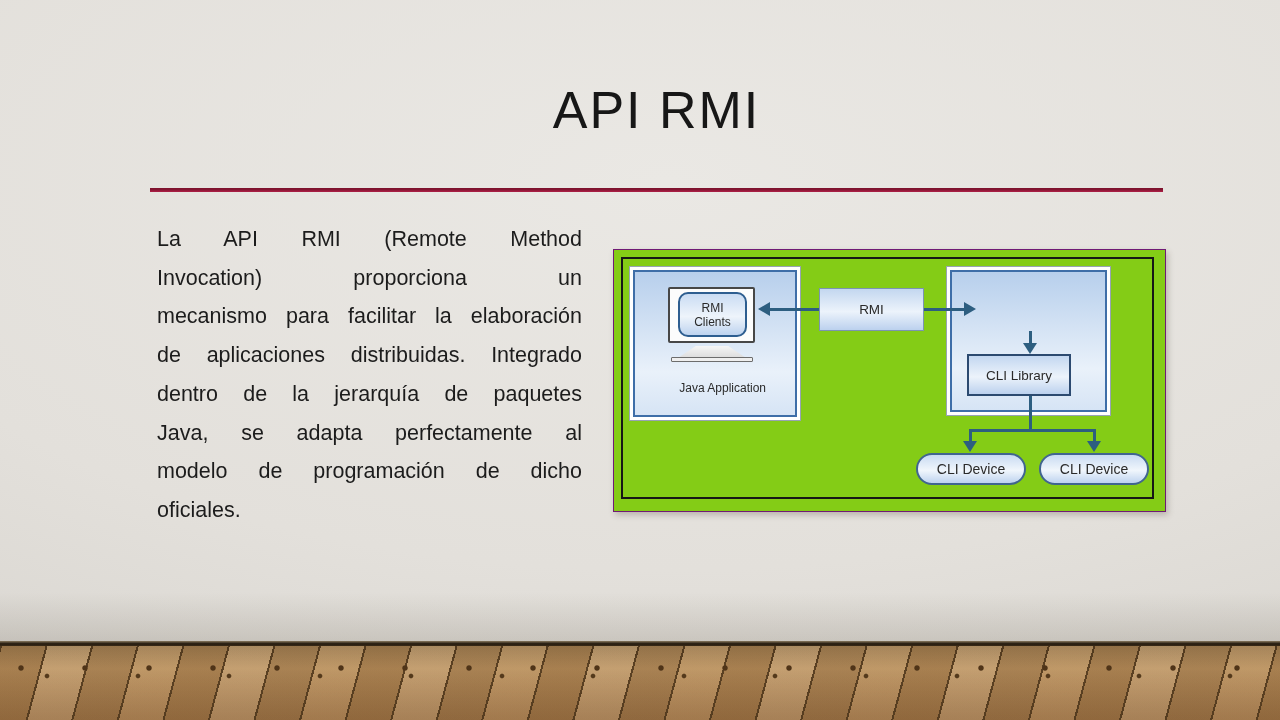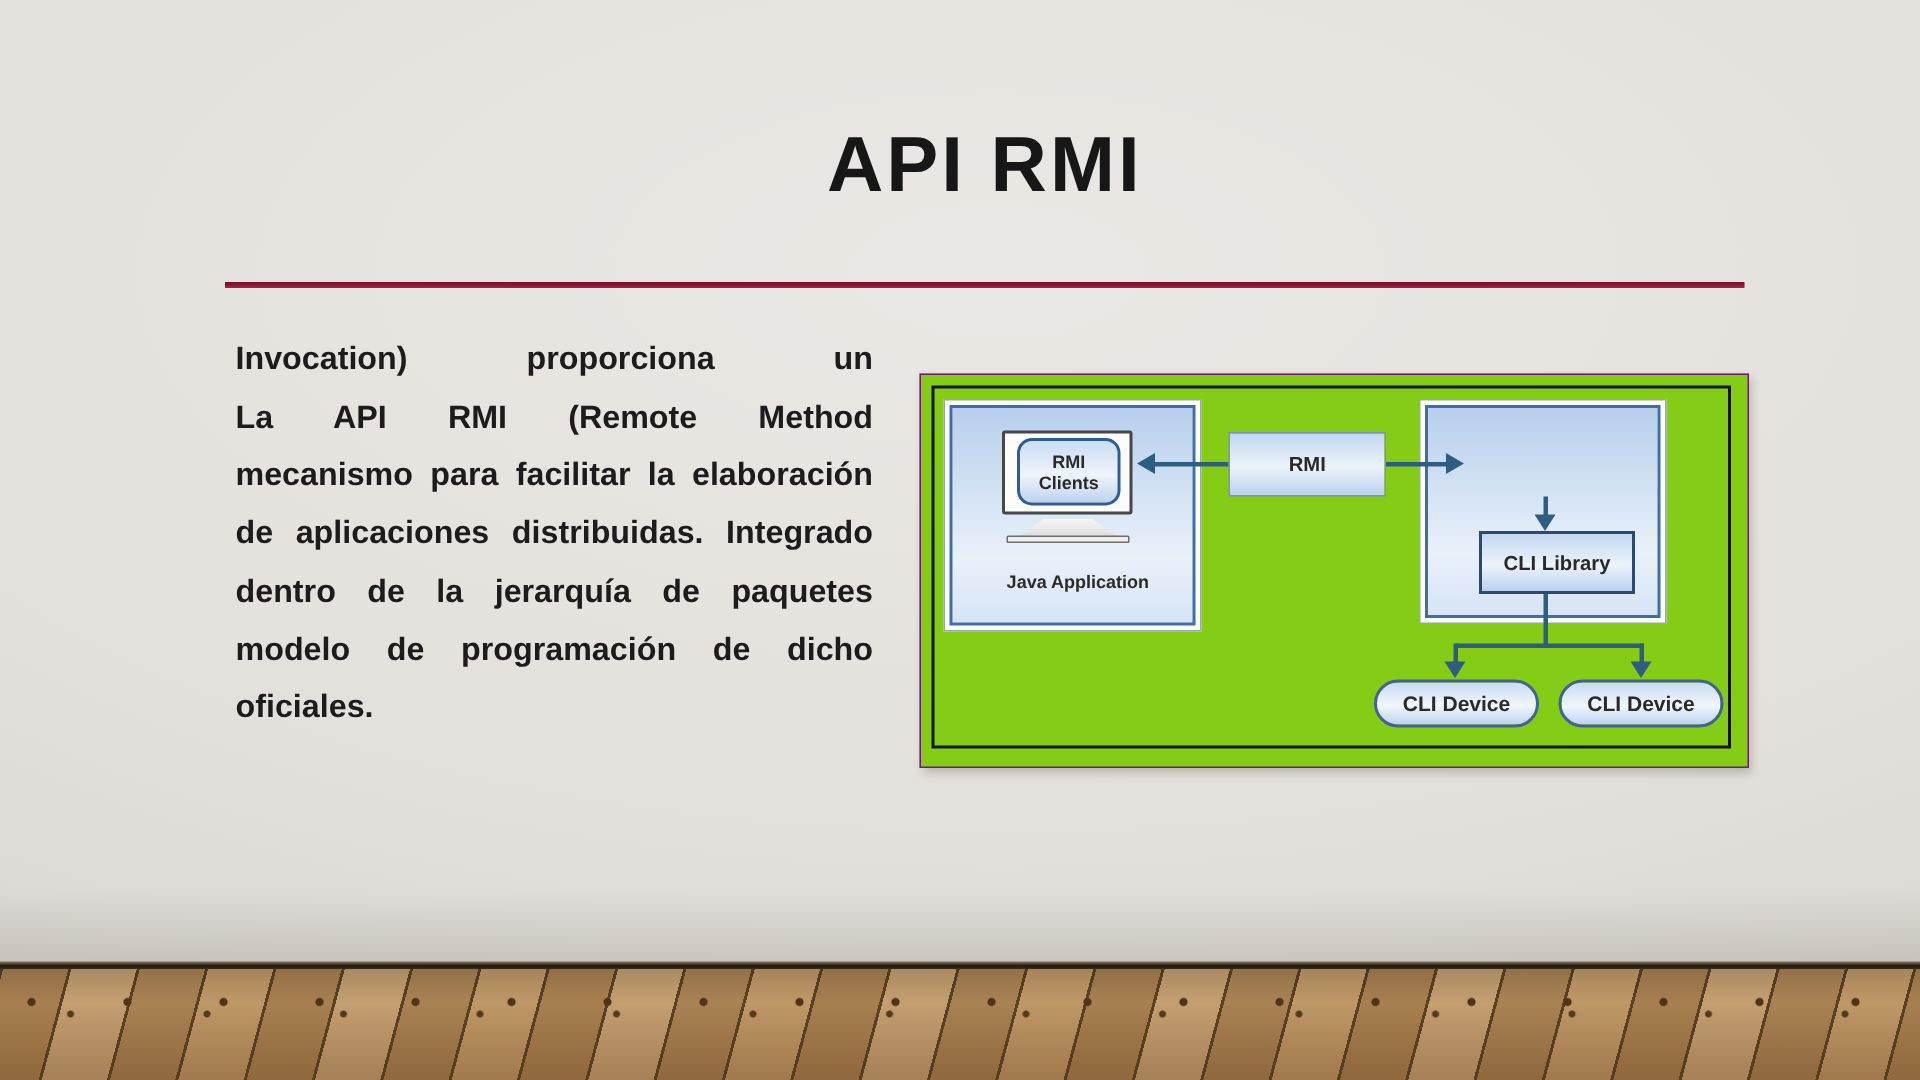--- a/index.html
+++ b/index.html
@@ -1,19 +1,18 @@
 <!DOCTYPE html>
 <html><head>
 <meta charset="utf-8">
 <style>
   html,body { margin:0; padding:0; background:#111; }
   .stage {
     position:relative; width:1280px; height:720px; overflow:hidden;
     font-family:"Liberation Sans", sans-serif;
-    font-weight:bold;
   }
   
   .wall {
     position:absolute; left:0; top:0; width:1280px; height:644px;
     background:
       linear-gradient(180deg, rgba(0,0,0,0) 92%, rgba(60,48,30,.14) 100%),
       radial-gradient(120% 110% at 52% 28%, #eae8e4 0%, #e3e0db 55%, #d4d1cb 100%);
   }
   .floor-edge {
     position:absolute; left:0; top:641px; width:1280px; height:5px;
@@ -70,21 +69,21 @@
   }
   .java-container { left:15px; top:16px; width:172px; height:155px; }
   .server-container { left:332px; top:16px; width:165px; height:150px; }
   .node {
     position:absolute; border:2px solid #2c4a70; display:flex;
     align-items:center; justify-content:center; text-align:center;
     background:linear-gradient(180deg,#c3d7f0 0%, #ecf3fb 55%, #bcd1ee 100%);
   }
   .rmi-box    { left:205px; top:38px;  width:105px; height:43px; border:1px solid #7b94b3; }
   .server-box { left:365px; top:39px;  width:104px; height:42px; }
-  .library-box{ left:372px; top:104px; width:104px; height:42px; }
+  .library-box{ left:353px; top:104px; width:104px; height:42px; }
   .device {
     position:absolute; top:203px; width:110px; height:32px; border-radius:19px;
     border:2px solid #41658f; display:flex; align-items:center; justify-content:center;
     background:linear-gradient(180deg,#c9dbf2 0%, #f0f6fc 55%, #bed3ef 100%);
     font-size:14px;
   }
   .device-left  { left:302px; }
   .device-right { left:425px; }
   
   .monitor-screen {
@@ -124,25 +123,26 @@
 
 <div class="stage">
   <div class="wall"></div>
   <div class="floor-edge"></div>
   <div class="floor"></div>
 
   <div class="title">API RMI</div>
   <div class="divider"></div>
 
   <div class="body-text">
+    <div class="bline">La API RMI (Remote Method</div>
     <div class="bline">Invocation) proporciona un</div>
-    <div class="bline">La API RMI (Remote Method</div>
     <div class="bline">mecanismo para facilitar la elaboración</div>
     <div class="bline">de aplicaciones distribuidas. Integrado</div>
     <div class="bline">dentro de la jerarquía de paquetes</div>
+    <div class="bline">Java, se adapta perfectamente al</div>
     <div class="bline">modelo de programación de dicho</div>
     <div class="bline last">oficiales.</div>
   </div>
 
   <div class="panel">
     <div class="frame"></div>
 
     <div class="dcontainer-outer java-container">
       <div class="dcontainer-inner"></div>
     </div>

